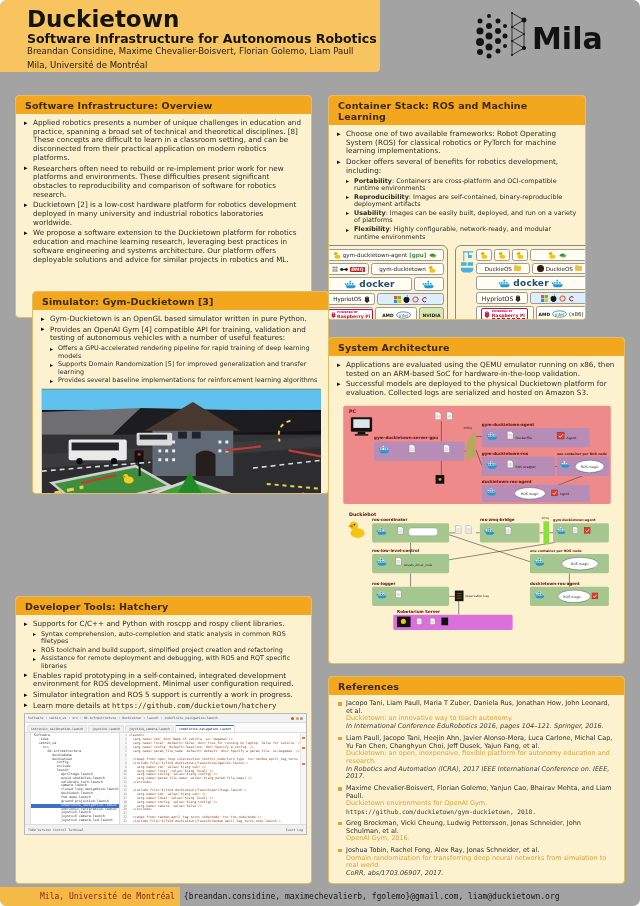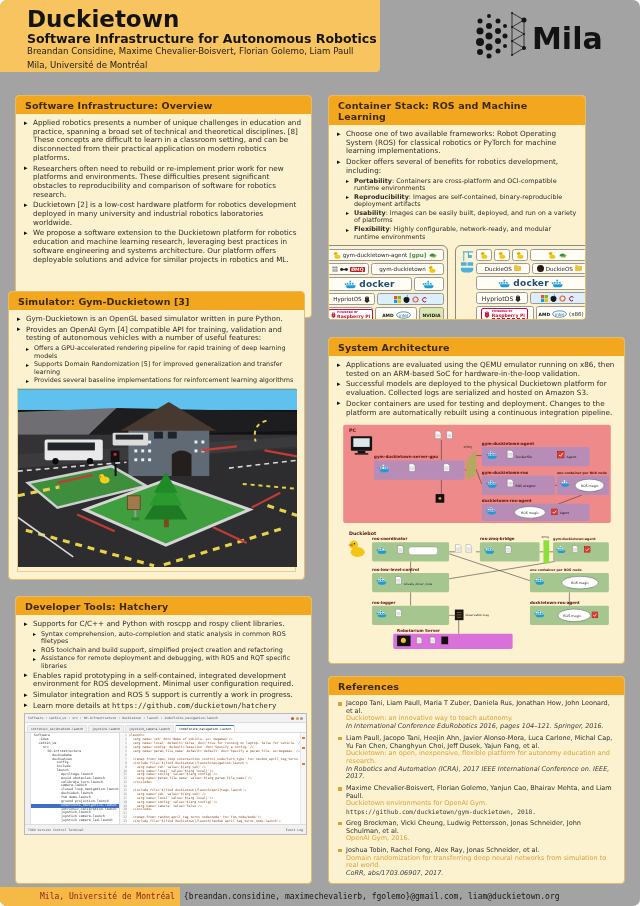--- a/index.html
+++ b/index.html
@@ -15,21 +15,21 @@
   .affil{font-size:8.6px;line-height:10px;margin-top:4px;color:#1b1b1b;}
   .logo{position:absolute;left:472px;top:5px;width:150px;height:64px;}
 
   
   .box{position:absolute;background:#fcf2d0;border:1px solid #e0bd6a;border-radius:4px;
     box-sizing:border-box;overflow:hidden;}
   .box-title{background:#f2a71e;color:#3d2a0a;font-weight:bold;font-size:9.5px;
     padding:4px 9px 3px 9px;letter-spacing:.1px;}
   .box-body{padding:5px 8px 4px 8px;}
   #box-overview{left:15px;top:95px;width:297px;height:223px;}
-  #box-simulator{left:8px;top:291px;width:297px;height:289px;}
+  #box-simulator{left:32px;top:291px;width:297px;height:203px;}
   #box-hatchery{left:15px;top:596px;width:297px;height:288px;}
   #box-container{left:328px;top:95px;width:258px;height:225px;}
   #box-arch{left:328px;top:337px;width:297px;height:327px;}
   #box-refs{left:328px;top:676px;width:297px;height:208px;}
 
   .bullet{position:relative;padding-left:9px;font-size:7.2px;line-height:8.7px;
     margin-bottom:2px;color:#2b2b2b;}
   .bullet::before{content:"▸";position:absolute;left:0;top:-0.5px;font-size:7px;color:#111;}
   .sub{position:relative;padding-left:8px;margin-left:9px;font-size:6.4px;line-height:7.6px;
     margin-bottom:1px;color:#2b2b2b;}
@@ -675,21 +675,20 @@
         </div>
       </div>
     </div>
   </section>
 
   <section class="box" id="box-arch">
     <div class="box-title">System Architecture</div>
     <div class="box-body">
       <div class="bullet">Applications are evaluated using the QEMU emulator running on x86, then tested on an ARM-based SoC for hardware-in-the-loop validation.</div>
       <div class="bullet">Successful models are deployed to the physical Duckietown platform for evaluation. Collected logs are serialized and hosted on Amazon S3.</div>
-      <div class="bullet">Docker containers are used for testing and deployment. Changes to the platform are automatically rebuilt using a continuous integration pipeline.</div>
 
       <div style="text-align:center">
       <svg viewBox="0 0 282 240" width="272" height="231">
 
         <rect x="2" y="6" width="278" height="102" rx="2" fill="#ee8a8a"></rect>
         <text x="8" y="14" font-size="5" class="dlbl">PC</text>
         <g>
           <rect x="10" y="18" width="22" height="15" rx="1" fill="#141414"></rect>
           <rect x="12.5" y="20" width="17" height="9" fill="#dfe6ea"></rect>
           <rect x="17" y="33" width="8" height="2.5" fill="#141414"></rect>

